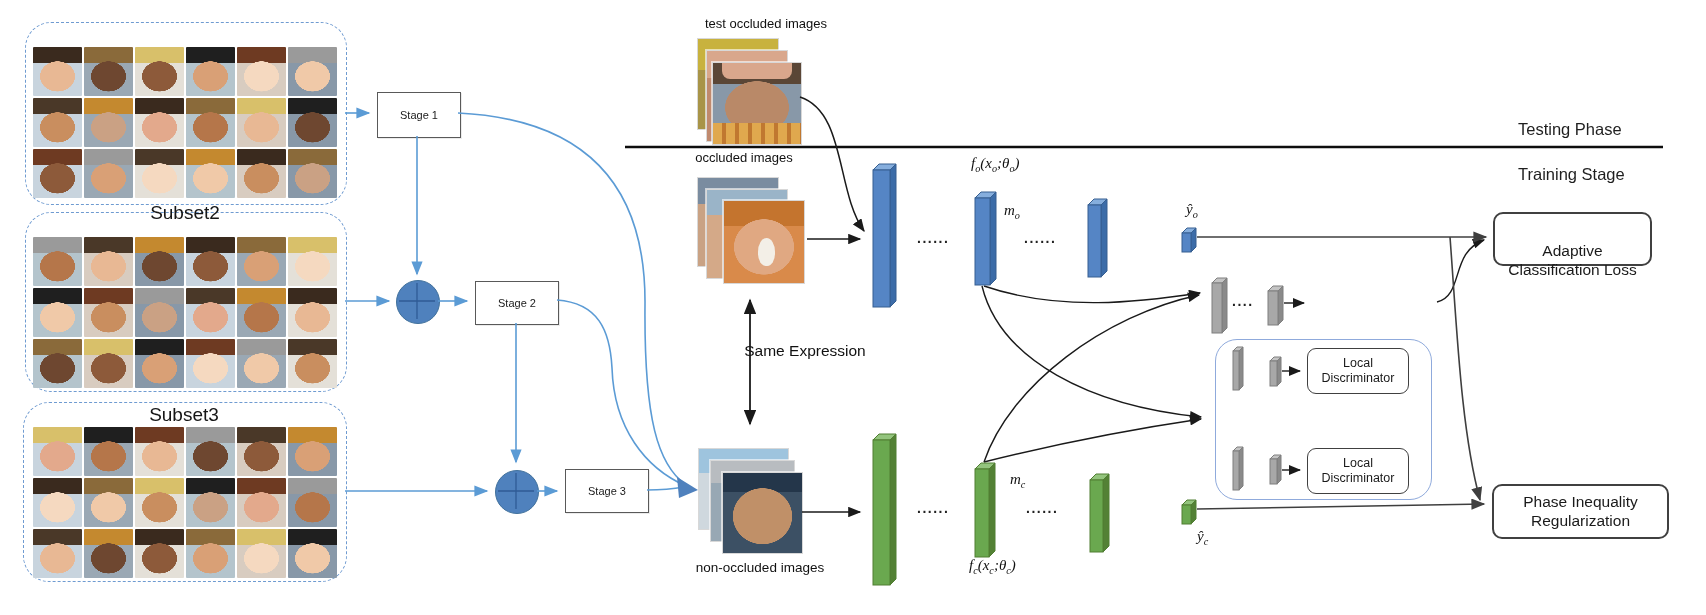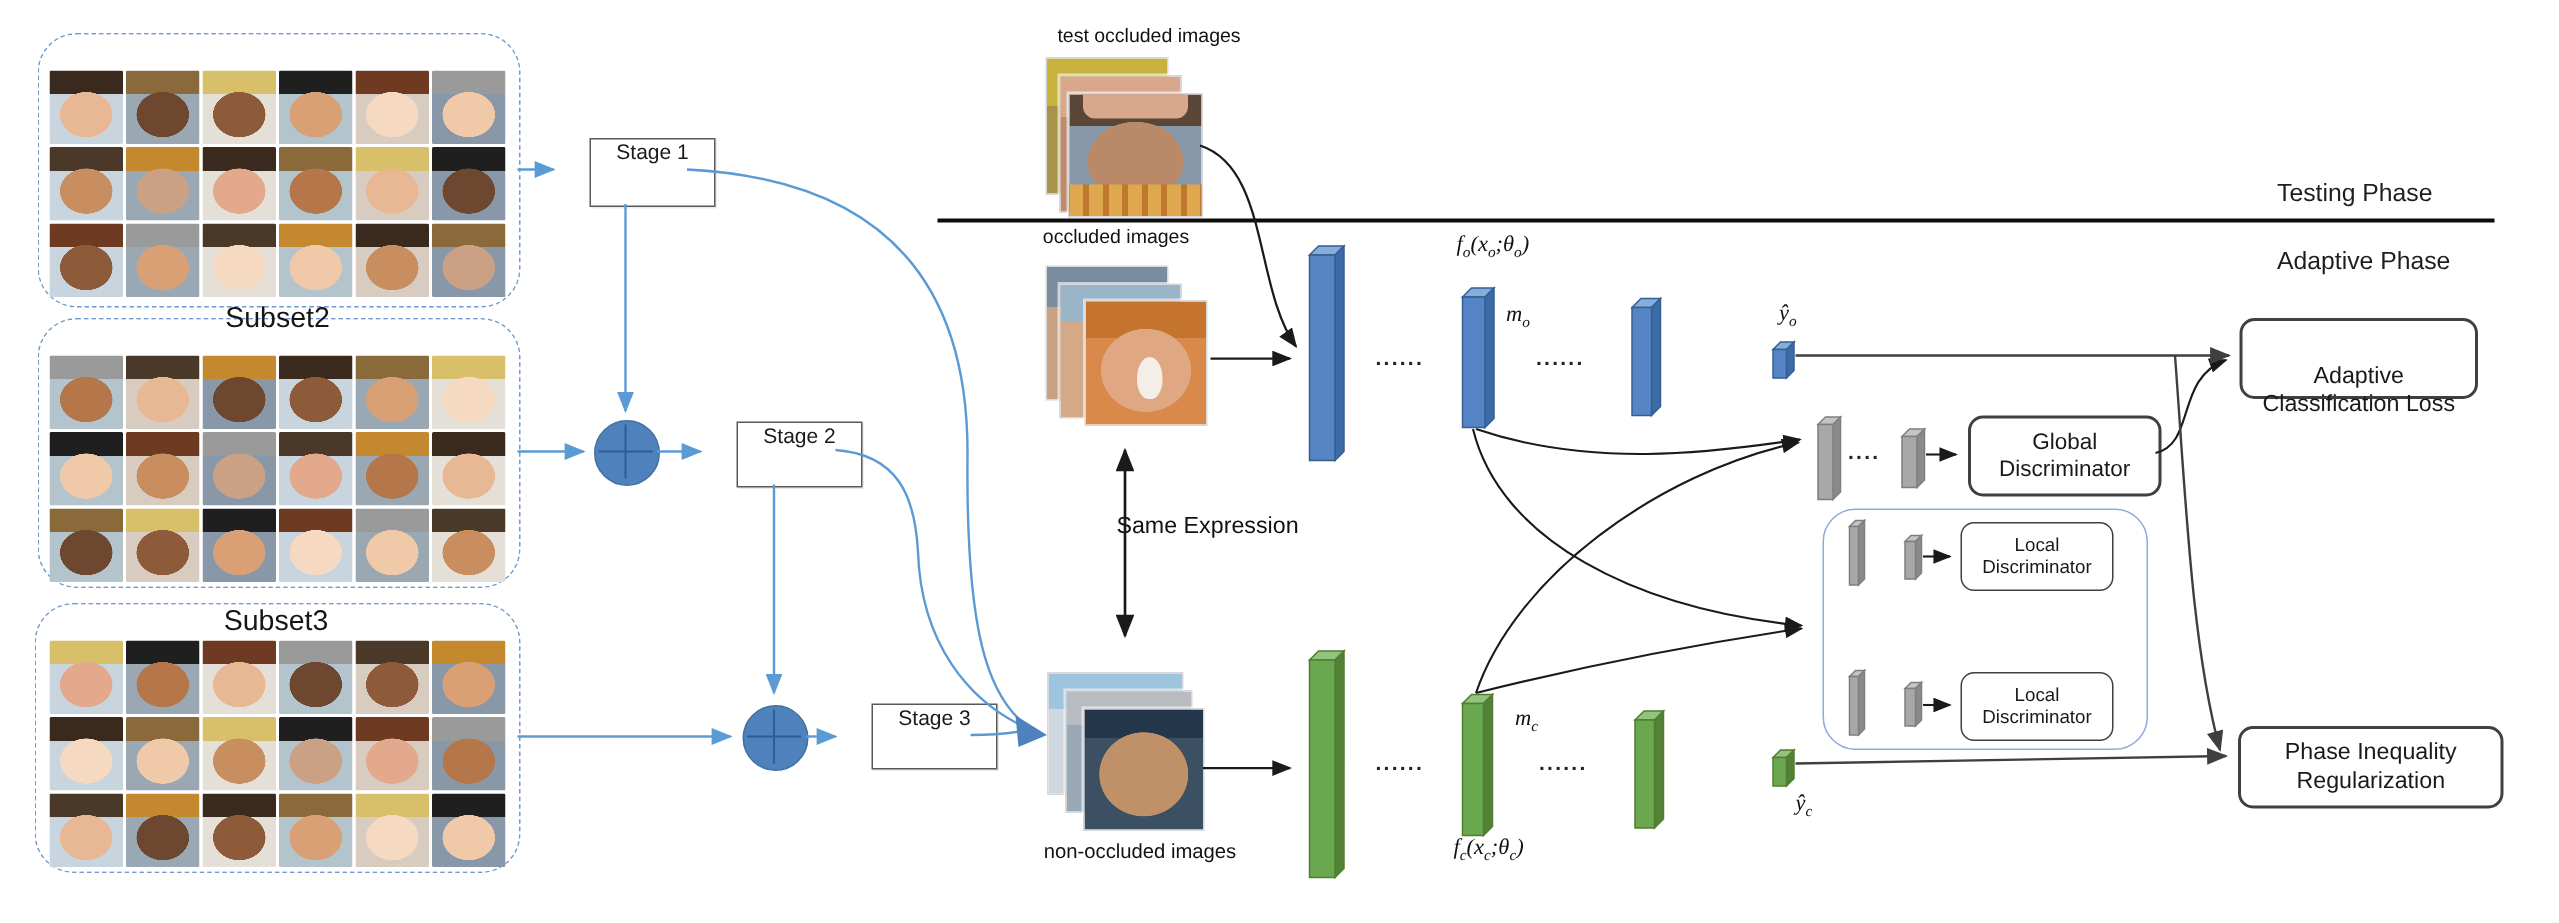--- a/index.html
+++ b/index.html
@@ -5,22 +5,22 @@
   html,body{margin:0;padding:0;background:#fff;}
   #canvas{position:relative;width:1706px;height:615px;background:#fff;overflow:hidden;
           font-family:"Liberation Sans",sans-serif;color:#1a1a1a;}
   .abs{position:absolute;}
   
   .subset-box{border:1.6px dashed #6f9bd1;border-radius:26px;background:#fff;}
   .subset-title{font-size:19px;font-weight:500;text-align:center;color:#161616;}
   .face-grid{display:grid;grid-template-columns:repeat(6,49px);grid-auto-rows:49px;gap:2px;}
   .face-tile{border-radius:1px;}
   
-  .stage-box{border:1.5px solid #595959;background:#fff;display:flex;justify-content:center;
-             font-size:14px;box-shadow:1px 1px 0 rgba(0,0,0,.08);margin-left:16px;}
+  .stage-box{border:1.5px solid #595959;background:#fff;display:flex;align-items:center;justify-content:center;
+             font-size:11px;box-shadow:1px 1px 0 rgba(0,0,0,.08);}
   .merge-circle{border-radius:50%;background:#4f81bd;border:1px solid #41719c;}
   
   .stack-layer{border:1px solid #d8d8d8;box-shadow:0 0 0 1px rgba(255,255,255,.6);}
   .stack-label{font-size:13px;text-align:center;color:#111;}
   .occluder{position:absolute;}
   
   .rbox{background:#fff;border:2px solid #404040;border-radius:10px;display:flex;align-items:center;
         justify-content:center;text-align:center;line-height:1.22;}
   .rbox.small{border-width:1.8px;border-radius:9px;font-size:12.5px;}
   .loss{font-size:15.5px;}
@@ -136,42 +136,39 @@
   </div>
 
   <div class="abs stack-layer" style="left:698px;top:448px;width:89px;height:80px;background:linear-gradient(180deg,#9ec4de 0 30%,#cfd8de 30%);"></div>
   <div class="abs stack-layer" style="left:710px;top:460px;width:83px;height:80px;background:radial-gradient(ellipse 58% 54% at 50% 55%,#d8b394 0 60%,rgba(0,0,0,0) 61%),linear-gradient(180deg,#b8bcc0 0 28%,#98a8b4 28%);"></div>
   <div class="abs stack-layer" style="left:722px;top:472px;width:79px;height:80px;background:radial-gradient(ellipse 60% 56% at 50% 54%,#c09068 0 62%,rgba(0,0,0,0) 63%),linear-gradient(180deg,#24364a 0 24%,#3c5064 24%);"></div>
   <div class="abs stack-label" style="left:660px;top:560px;width:200px;font-size:13.5px;">non-occluded images</div>
 
   <div class="abs se-label" style="left:740px;top:341px;width:130px;">Same Expression</div>
 
   <div class="abs phase-label" style="left:1518px;top:120px;">Testing Phase</div>
-  <div class="abs phase-label" style="left:1518px;top:165px;">Adaptive Phase</div>
+  <div class="abs phase-label" style="left:1518px;top:165px;">Training Stage</div>
 
   <div class="abs math" style="left:971px;top:155px;">f<sub>o</sub>(x<sub>o</sub>;θ<sub>o</sub>)</div>
   <div class="abs math" style="left:1004px;top:202px;">m<sub>o</sub></div>
   <div class="abs math" style="left:1186px;top:201px;">ŷ<sub>o</sub></div>
   <div class="abs math" style="left:969px;top:557px;">f<sub>c</sub>(x<sub>c</sub>;θ<sub>c</sub>)</div>
   <div class="abs math" style="left:1010px;top:471px;">m<sub>c</sub></div>
   <div class="abs math" style="left:1197px;top:528px;">ŷ<sub>c</sub></div>
 
   <div class="abs dots" style="left:917px;top:230px;">......</div>
   <div class="abs dots" style="left:1024px;top:230px;">......</div>
   <div class="abs dots" style="left:917px;top:500px;">......</div>
   <div class="abs dots" style="left:1026px;top:500px;">......</div>
   <div class="abs dots" style="left:1232px;top:293px;">....</div>
   <div class="abs dots" style="left:1249px;top:358px;">..</div>
   <div class="abs dots" style="left:1249px;top:458px;">..</div>
   <div class="abs vdots" style="left:1275px;top:396px;"></div>
 
   <div class="abs local-container" style="left:1215px;top:339px;width:215px;height:159px;"></div>
-  <div class="abs rbox gd" style="left:1312px;top:277px;width:125px;height:50px;">
-    <span style="width:100px;">Global Discriminator</span>
-  </div>
   <div class="abs rbox small" style="left:1307px;top:348px;width:100px;height:44px;">
     <span style="width:86px;">Local Discriminator</span>
   </div>
   <div class="abs rbox small" style="left:1307px;top:448px;width:100px;height:44px;">
     <span style="width:86px;">Local Discriminator</span>
   </div>
   <div class="abs rbox loss" style="left:1493px;top:212px;width:155px;height:50px;">
     <span style="width:140px;margin-top:44px;">Adaptive Classification Loss</span>
   </div>
   <div class="abs rbox loss" style="left:1492px;top:484px;width:173px;height:51px;">

